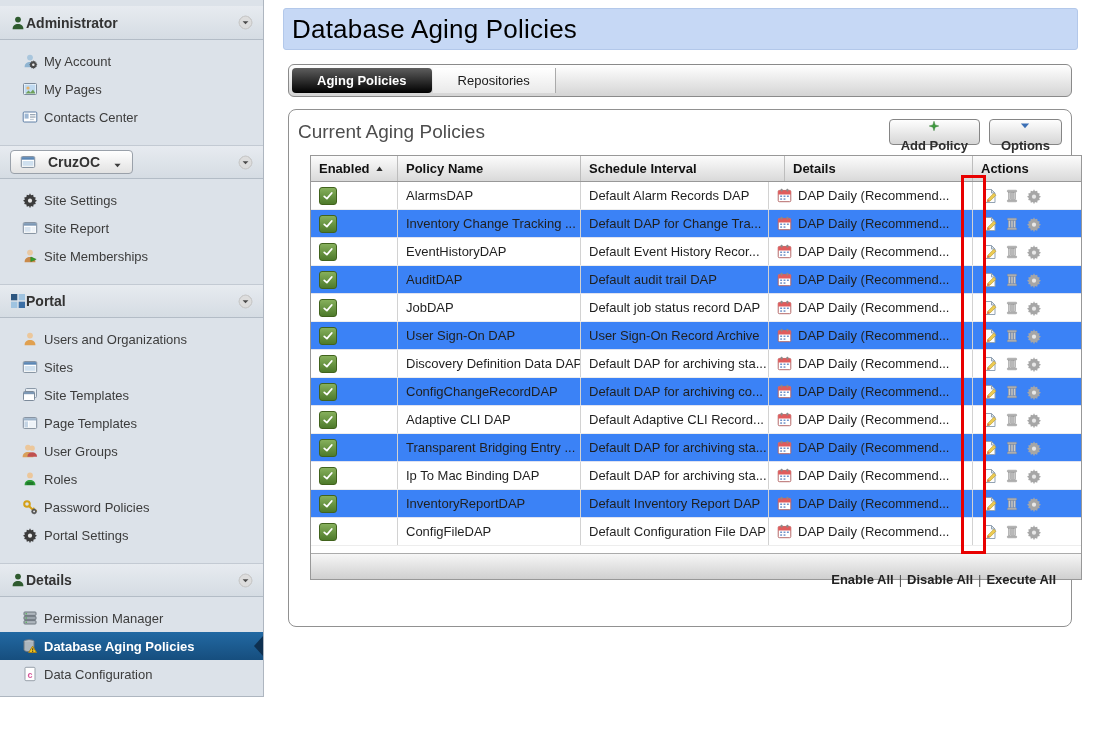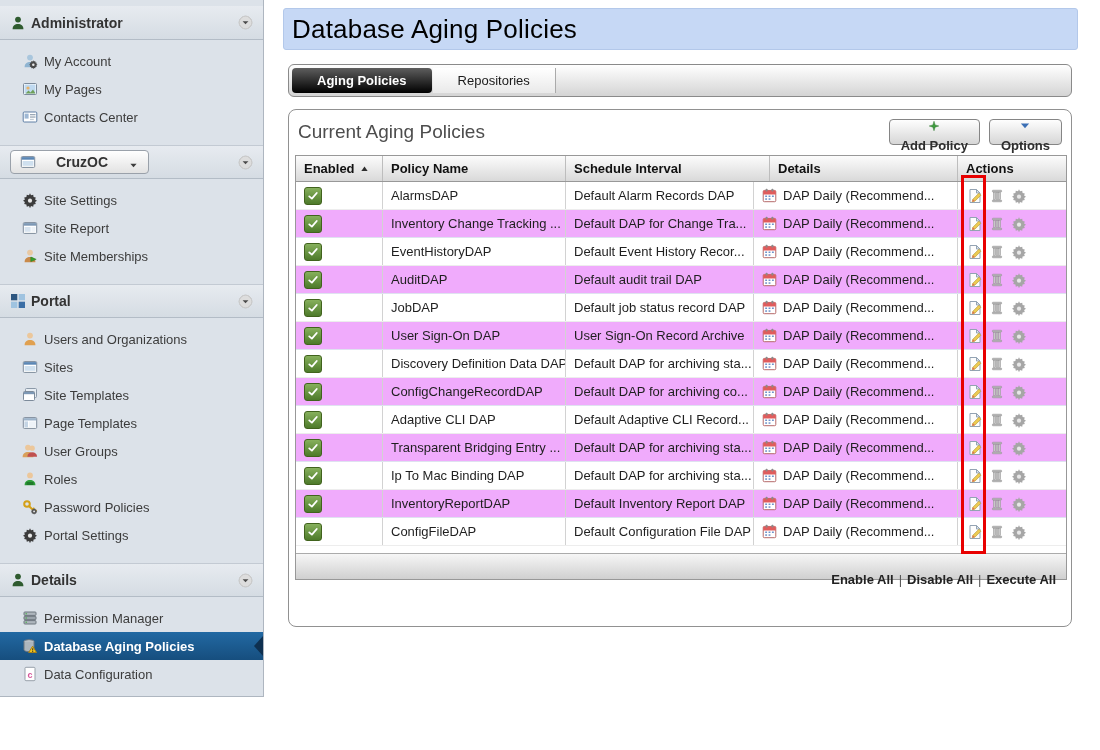--- a/index.html
+++ b/index.html
@@ -2,22 +2,22 @@
 <html><head>
 <meta charset="utf-8">
 <style>
   * { margin:0; padding:0; box-sizing:border-box; }
   html,body { width:1100px; height:750px; background:#fff; font-family:"Liberation Sans", sans-serif; overflow:hidden; position:relative; }
 
   
   .sidebar { position:absolute; left:0; top:0; width:264px; height:697px; background:#dce2e9; border-right:1px solid #aeb6c0; border-bottom:1px solid #aeb6c0; padding-top:6px; }
   .sec-header { height:34px; display:flex; align-items:center; padding:0 10px; background:linear-gradient(#e7ebf0,#d5dce3); border-top:1px solid #c3cad3; border-bottom:1px solid #b3bcc6; margin-top:6px; }
   .sidebar > .sec-header:first-child { margin-top:0; border-top:none; }
-  .sec-title { font-size:14px; font-weight:bold; color:#333; margin-left:5px; flex:1; }
-  .sec-btn { display:inline-flex; align-items:center; gap:20px; background:linear-gradient(#ffffff,#e2e2e2); border:1px solid #9aa1aa; border-radius:4px; padding:3px 9px; }
+  .sec-title { font-size:14px; font-weight:bold; color:#333; flex:1; }
+  .sec-btn { display:inline-flex; align-items:center; gap:12px; background:linear-gradient(#ffffff,#e2e2e2); border:1px solid #9aa1aa; border-radius:4px; padding:3px 9px; }
   .sec-btn .sec-title { margin-left:0; flex:none; }
   .sec-header .spacer { flex:1; }
   .chevron { width:15px; height:15px; display:inline-block; }
   .sec-items { padding:7px 0 8px 0; }
   .side-item { height:28px; display:flex; align-items:center; padding-left:22px; font-size:13px; color:#3c3c3c; cursor:default; position:relative; }
   .side-item .label { margin-left:6px; }
   .side-item.selected { background:linear-gradient(#2269a3,#164e7e); color:#fff; font-weight:bold; padding-left:22px; }
   .side-item.selected .sel-arrow { position:absolute; right:0; top:50%; margin-top:-10px; width:0; height:0; border-top:10px solid transparent; border-bottom:10px solid transparent; border-right:9px solid #0e3050; }
   .icon16 { width:16px; height:16px; display:inline-block; flex:none; }
   .icon16 svg, .chevron svg { width:100%; height:100%; display:block; }
@@ -33,27 +33,27 @@
   .tab-fill { flex:1; }
 
   .panel { position:relative; margin:12px 0 0 5px; width:784px; height:518px; background:#fff; border:1px solid #919191; border-radius:8px; }
   .panel-header { position:absolute; top:0; left:0; right:0; height:44px; display:flex; align-items:center; padding:0 9px; }
   .panel-title { font-size:19px; color:#4d4d4d; flex:1; }
   .btn { height:26px; border:1px solid #858585; border-radius:4px; background:linear-gradient(#fefefe,#d6d6d6); font-family:"Liberation Sans",sans-serif; font-weight:bold; font-size:13px; color:#2e2e2e; display:inline-flex; align-items:center; gap:6px; padding:0 11px; cursor:pointer;flex-direction:column; }
   .btn + .btn { margin-left:9px; }
   .btn .bicon { width:12px; height:12px; display:inline-block; }
   .btn .bicon svg { width:100%; height:100%; display:block; }
 
-  .tablewrap { position:absolute; left:6px; top:45px; width:772px; border:1px solid #989898; background:#fff; }
+  .tablewrap { position:absolute; left:21px; top:45px; width:772px; border:1px solid #989898; background:#fff; }
   .thead { display:flex; height:26px; background:linear-gradient(#fcfcfc,#d9d9d9); border-bottom:1px solid #989898; }
   .th { display:flex; align-items:center; gap:4px; padding-left:8px; font-size:13px; font-weight:bold; color:#111; border-right:1px solid #bdbdbd; }
   .th:last-child { border-right:none; }
   .c0{width:87px;} .c1{width:183px;} .c2{width:188px;} .c3{width:204px;} .c4{flex:1;}
   .tr { display:flex; height:28px; border-bottom:1px solid #ededed; background:#fff; }
-  .tr.alt { background:#f0abfc; border-bottom-color:#dfe2f0; }
+  .tr.alt { background:#3b82f6; border-bottom-color:#dfe2f0; }
   .td { display:flex; align-items:center; padding-left:8px; border-right:1px solid #d2d2d2; font-size:13px; color:#1f1f1f; white-space:nowrap; overflow:hidden; }
   .td:last-child { border-right:none; }
   .td.actions { gap:6px; padding-left:9px; }
   .checkbox { width:18px; height:18px; border:1px solid #41631d; border-radius:3px; background:linear-gradient(#86b05c,#4d7a2a); display:inline-flex; align-items:center; justify-content:center; }
   .checkbox svg { width:12px; height:12px; }
   .cal { width:15px; height:15px; margin-right:6px; flex:none; }
   .cal svg { width:100%; height:100%; display:block; }
   .act { width:16px; height:16px; display:inline-block; cursor:pointer; }
   .act svg { width:100%; height:100%; display:block; }
   .gap-row { height:7px; background:#fff; }

